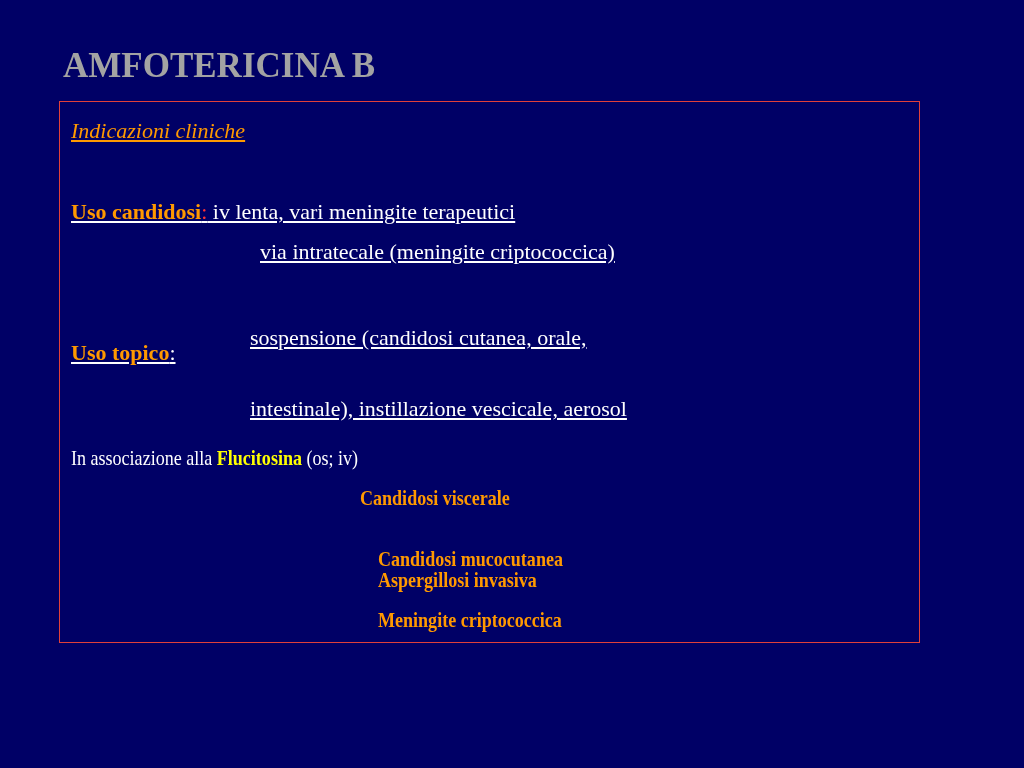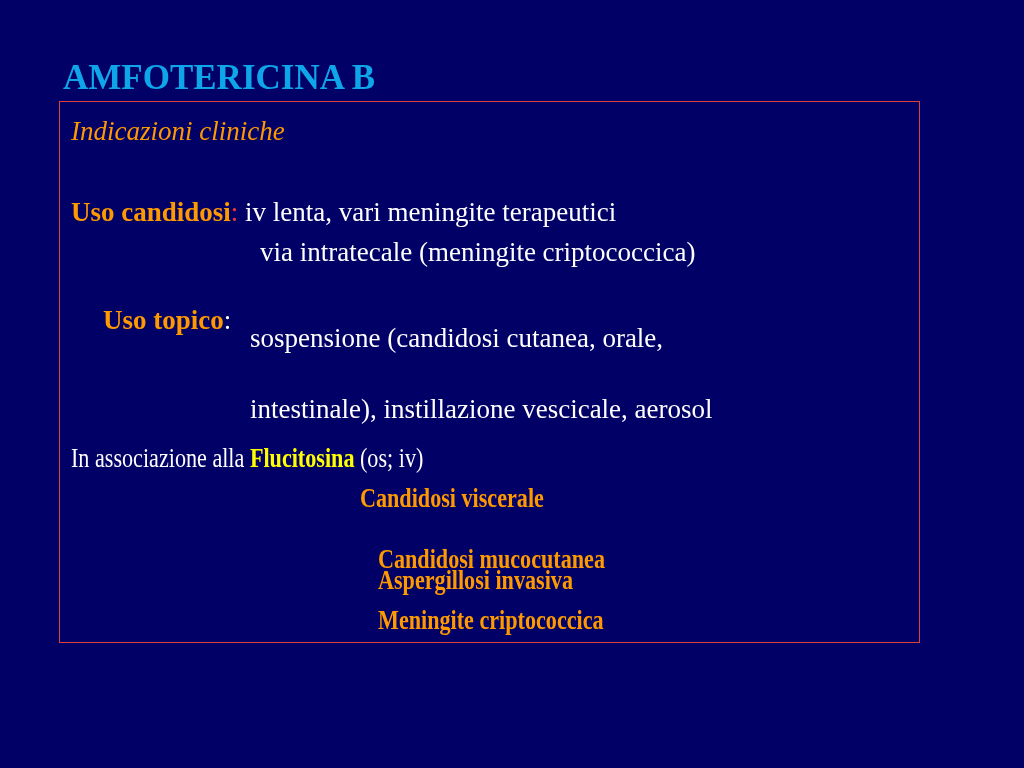--- a/index.html
+++ b/index.html
@@ -1,20 +1,20 @@
 <!DOCTYPE html>
 <html><head>
 <meta charset="utf-8">
 <style>
   html, body { margin:0; padding:0; }
   body { width:1024px; height:768px; background:#000066; position:relative; overflow:hidden;
          font-family:"Liberation Serif", serif; color:#ffffff; }
-  .title { position:absolute; left:63px; top:56px; font-size:35px; font-weight:bold; color:#0ea5e9; line-height:44px; white-space:nowrap; }
+  .title { position:absolute; left:63px; top:44px; font-size:35px; font-weight:bold; color:#a3a3a3; line-height:44px; white-space:nowrap; }
   .box { position:absolute; left:59px; top:101px; width:861px; height:542px; border:1px solid #e0403a; box-sizing:border-box; }
-  .line { position:absolute; font-size:27px; line-height:34px; white-space:nowrap; }
+  .line { position:absolute; font-size:22px; line-height:34px; white-space:nowrap;text-decoration:underline; }
   .orange { color:#ff9900; }
   .yellow { color:#ffff00; }
   .b { font-weight:bold; }
   .i { font-style:italic; }
   .red { color:#ff3333; }
   .cond { display:inline-block; transform:scaleX(0.82); transform-origin:left center; }
 </style>
 </head>
 <body>
 
@@ -22,21 +22,21 @@
 
 <div class="box"></div>
 
 <div class="line orange i" style="left:71px; top:114px;">Indicazioni cliniche</div>
 
 <div class="line" style="left:71px; top:195px;">
   <span class="orange b">Uso candidosi</span><span class="red">:</span><span> iv lenta, vari meningite terapeutici</span>
 </div>
 <div class="line" style="left:260px; top:235px;">via intratecale (meningite criptococcica)</div>
 
-<div class="line" style="left:71px; top:303px;margin-left:32px;">
+<div class="line" style="left:71px; top:336px;">
   <span class="orange b">Uso topico</span><span>:</span>
 </div>
 <div class="line" style="left:250px; top:321px;">sospensione (candidosi cutanea, orale,</div>
 <div class="line" style="left:250px; top:360px;margin-top:32px;">intestinale), instillazione vescicale, aerosol</div>
 
 <div class="line" style="left:71px; top:441px;">
   <span class="cond">
     <span>In associazione alla </span><span class="yellow b">Flucitosina</span><span> (os; iv)</span>
   </span>
 </div>

